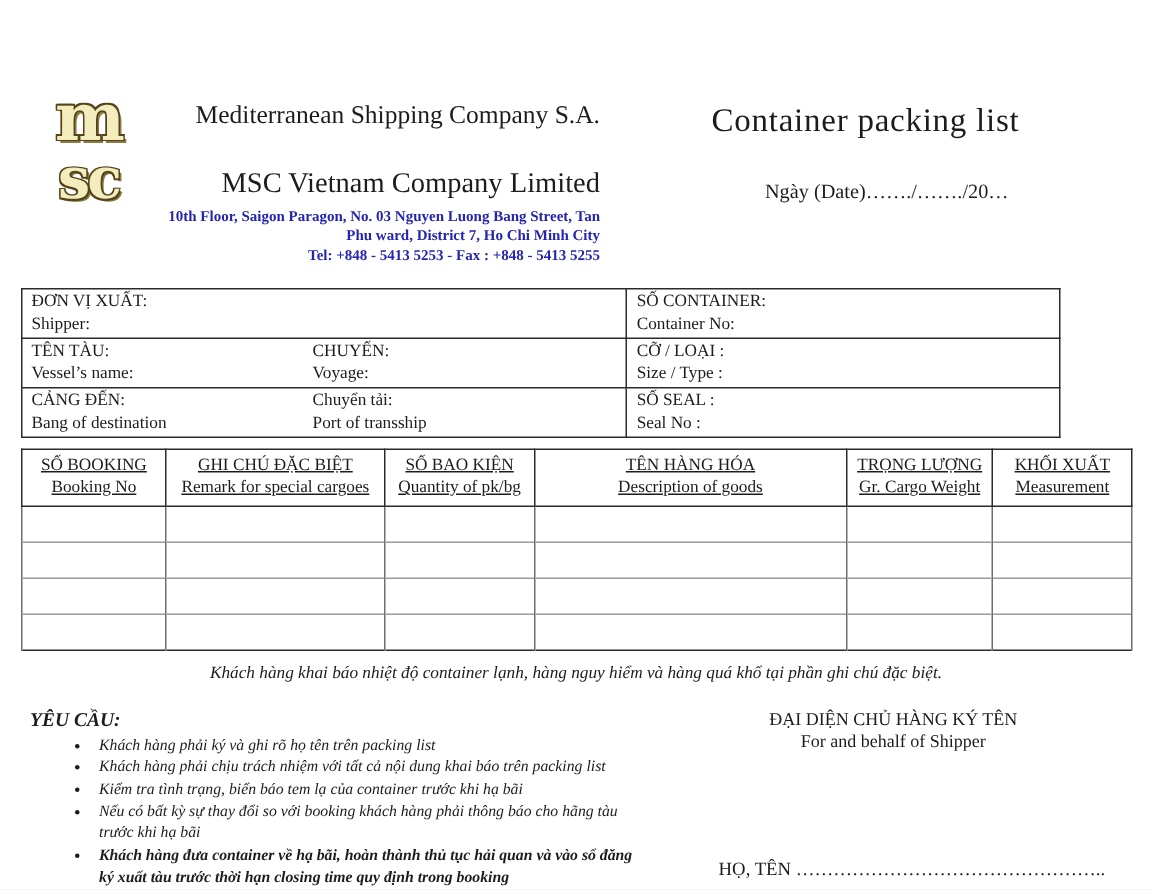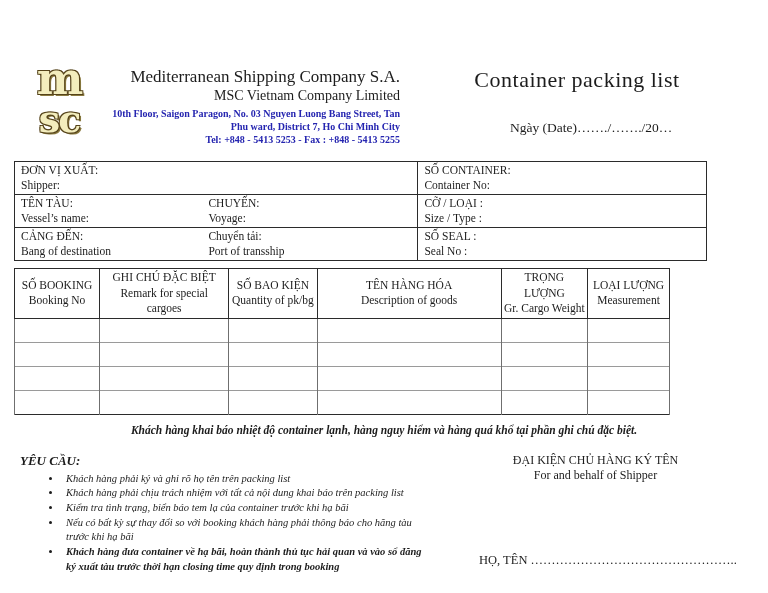--- a/index.html
+++ b/index.html
@@ -14,57 +14,57 @@
           font-family:"DejaVu Serif", serif; font-weight:bold; }
   .logo-m, .logo-sc {
     color:#f3edbd; letter-spacing:-2px;
     text-shadow:-1px -1px 0 #55431a, 1px -1px 0 #55431a, -1px 1px 0 #55431a,
                  1px 1px 0 #55431a, 2px 2px 0 #8a7a40;
   }
   .logo-m  { font-size:44px; line-height:0.78; }
   .logo-sc { font-size:38px; line-height:0.9; margin-top:6px; }
   .company { width:300px; flex:0 0 300px; text-align:right; padding-top:6px; }
   .company-name { font-size:17px; line-height:1.25; }
-  .company-sub  { font-size:14px; line-height:1.3; }
+  .company-sub  { font-size:19px; line-height:1.3;margin-top:24px; }
   .addr { font-size:10px; font-weight:bold; color:#2525b0; line-height:1.3; }
   .addr.first { margin-top:2px; }
   .title-block { flex:1; text-align:center; padding-top:8px; }
   .doc-title { font-size:22px; line-height:1.1; letter-spacing:0.5px; }
   .date-line { font-size:13.5px; margin-top:28px; padding-left:110px; text-align:left; }
 
   
   .info-table {
     width:693px; margin:15px auto 0 14px; border-collapse:collapse;
     table-layout:fixed; font-size:11.5px;
   }
   .info-table td { border:1.5px solid #2b2b2b; height:31px; vertical-align:top; padding:1px 6px; }
   .cell-flex { display:flex; }
   .stack { line-height:1.3; }
   .stack.mid { margin-left:auto; width:52%; }
   .info-left  { width:58.3%; }
   .info-right { width:41.7%; }
 
   
   .booking-table {
-    width:656px; margin:7px auto 0 14px; border-collapse:collapse;
-    table-layout:fixed; font-size:11.5px; border:1.5px solid #2b2b2b;
+    width:741px; margin:7px auto 0 14px; border-collapse:collapse;
+    table-layout:fixed; font-size:11.5px; border:1.5px solid #2b2b2b;text-decoration:underline;
   }
   .booking-table th {
     border:1.2px solid #2b2b2b; font-weight:normal; text-align:center;
     height:38px; line-height:1.35; padding:1px 2px;
   }
   .booking-table td {
     height:24px; border-left:1px solid #6f6f6f; border-right:1px solid #6f6f6f;
     border-top:1px solid #9a9a9a;
   }
   .booking-table tr.body-first td { border-top:1.2px solid #2b2b2b; }
 
   
   .note {
-    text-align:center; font-weight:bold; font-style:italic; font-size:11.5px;
+    text-align:center; font-weight:normal; font-style:italic; font-size:11.5px;
     margin-top:9px;
   }
 
   
   .bottom { display:flex; margin-top:17px; padding:0 14px 0 20px;gap:36px; }
   .req { width:56%; flex:0 0 56%; }
   .req-heading { font-weight:bold; font-style:italic; font-size:13px; }
   .req-list { margin:3px 0 0 42px; font-style:italic; font-size:10.5px; line-height:1.4; width:370px; }
   .req-list li { padding-left:4px;font-family:Liberation Serif, serif; }
   .req-list li.bold { font-weight:bold; }
@@ -182,21 +182,21 @@
       </th>
       <th>
         <div>TÊN HÀNG HÓA</div>
         <div>Description of goods</div>
       </th>
       <th>
         <div>TRỌNG LƯỢNG</div>
         <div>Gr. Cargo Weight</div>
       </th>
       <th>
-        <div>LOẠI LƯỢNG</div>
+        <div>KHỐI XUẤT</div>
         <div>Measurement</div>
       </th>
     </tr>
     <tr class="body-first">
       <td></td>
           <td></td>
       <td></td>
           <td></td>
       <td></td>
           <td></td>
@@ -236,21 +236,21 @@
       <ul class="req-list">
         <li>Khách hàng phải ký và ghi rõ họ tên trên packing list</li>
         <li>Khách hàng phải chịu trách nhiệm với tất cả nội dung khai báo trên packing list</li>
         <li>Kiểm tra tình trạng, biển báo tem lạ của container  trước khi hạ bãi</li>
         <li>Nếu có bất kỳ sự thay đổi so với booking khách hàng phải thông báo cho hãng tàu trước khi hạ bãi</li>
         <li class="bold">Khách hàng đưa container về hạ bãi, hoàn thành thủ tục hải quan và vào sổ đăng ký xuất tàu trước thời hạn closing time quy định trong booking</li>
       </ul>
     </div>
     <div class="sig">
       <div class="sig-rep">
-        <div>ĐẠI KIỆN CHỦ HÀNG KÝ TÊN</div>
+        <div>ĐẠI DIỆN CHỦ HÀNG KÝ TÊN</div>
         <div>For and behalf of Shipper</div>
       </div>
       <div class="sig-name">
         <div>HỌ, TÊN …………………………………………..</div>
         <div class="fullname">Full Name</div>
       </div>
     </div>
   </div>
 
 </div>

